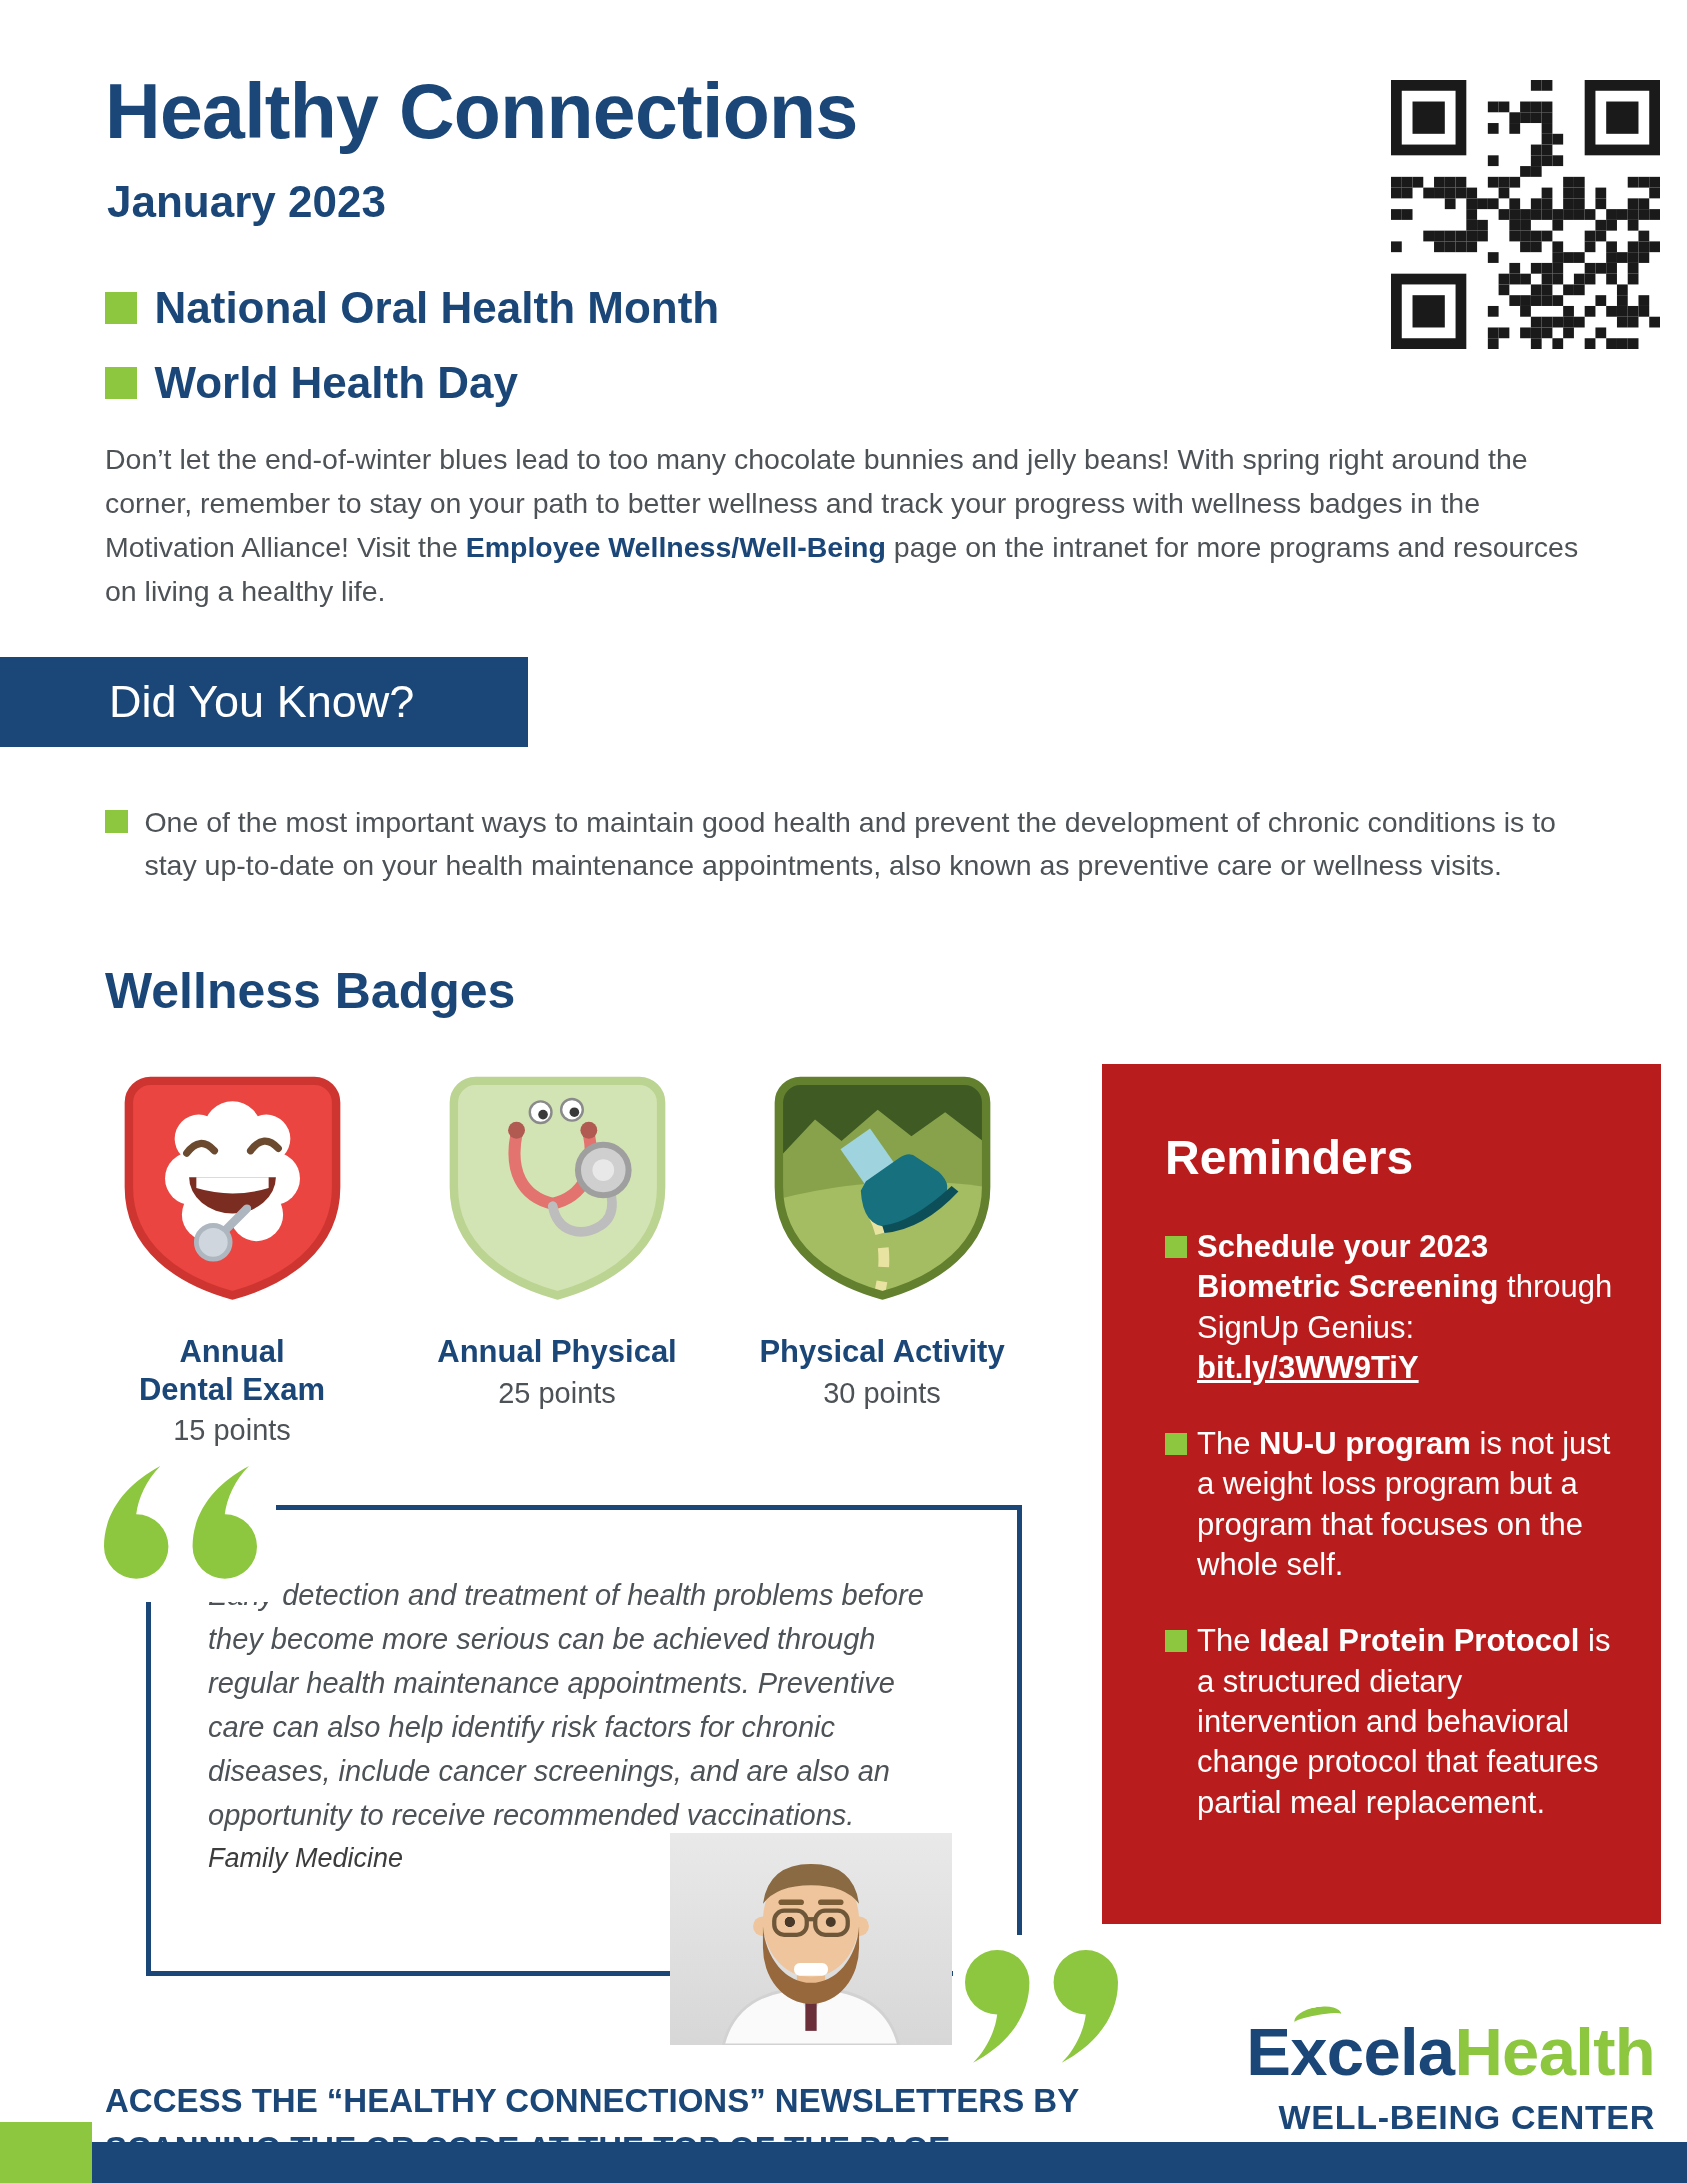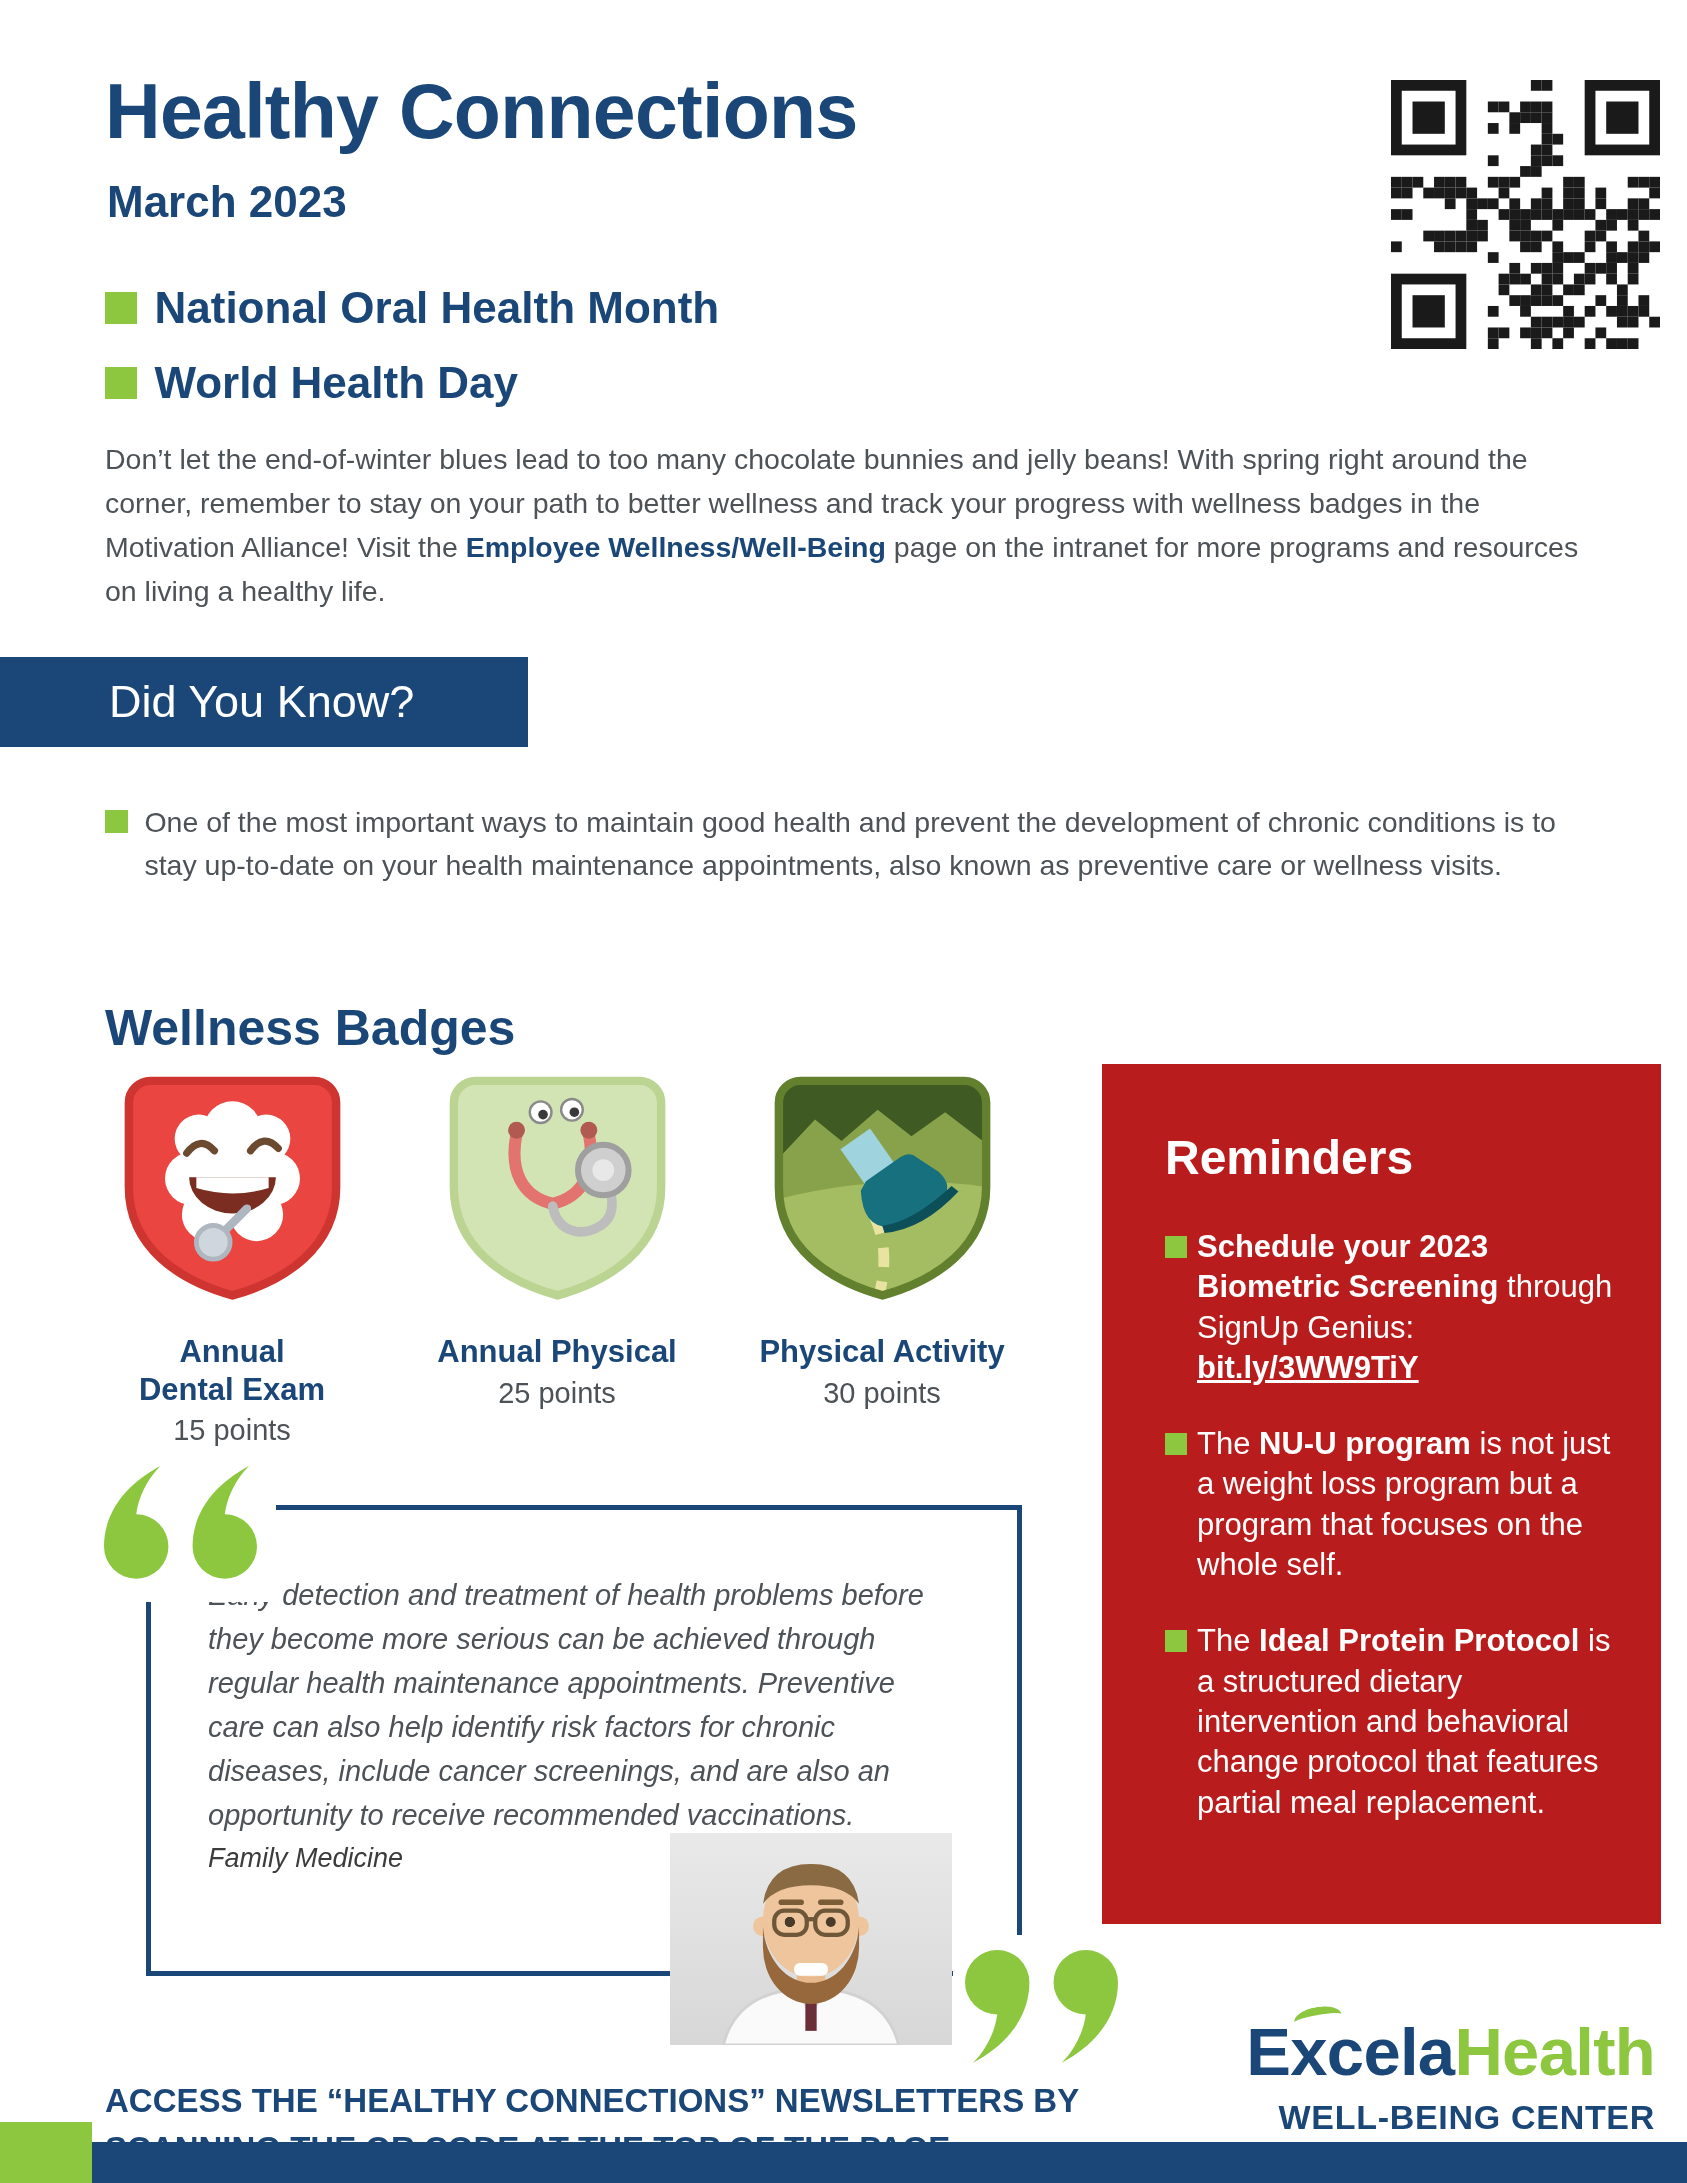--- a/index.html
+++ b/index.html
@@ -25,21 +25,21 @@
   .inline-link { color:#1a4678; font-weight:bold; text-decoration:none; }
 
   
   .banner  { position:absolute; left:0; top:657px; width:528px; height:90px;
              background:#1a4678; display:flex; align-items:center; padding-left:109px; }
   .banner span { color:#fff; font-size:45px; font-weight:normal; }
   .dyk-body { position:absolute; left:105px; top:801px; width:1452px; display:flex; gap:16px; }
   .dyk-body p { font-size:28.5px; line-height:1.5; color:#4d5257; }
 
   
-  .wb-heading { position:absolute; left:105px; top:999px; font-size:50px; font-weight:bold; color:#1a4678; }
+  .wb-heading { position:absolute; left:105px; top:962px; font-size:50px; font-weight:bold; color:#1a4678; }
   .badge   { position:absolute; top:1064px; width:292px; text-align:center; }
   .badge.b1 { left:86px; } .badge.b2 { left:411px; } .badge.b3 { left:736px; }
   .badge .shield { width:241px; height:241px; display:block; margin:0 auto; }
   .bname   { margin-top:28px; font-size:31px; font-weight:bold; color:#1a4678; line-height:1.22; white-space:pre-line; }
   .bpts    { margin-top:5.8px; font-size:29px; color:#4d5257; }
 
   
   .reminders { position:absolute; left:1102px; top:1064px; width:559px; height:860px;
                background:#b91c1c; padding:66px 41px 0 63px; }
   .reminders h2 { color:#fff; font-size:48px; font-weight:bold; margin-bottom:42px; }
@@ -73,21 +73,21 @@
   .logo-tagline { margin-top:10.2px; font-size:34px; font-weight:bold; color:#1a4678; letter-spacing:0.7px; }
   .bar-green { position:absolute; left:0; top:2122px; width:92px; height:61px; background:#8dc63f; }
   .bar-navy  { position:absolute; left:92px; top:2142px; width:1595px; height:41px; background:#1a4678; }
 </style>
 </head>
 <body>
 
 <div class="page">
 
   <h1 class="title">Healthy Connections</h1>
-  <div class="issue">March 2023</div>
+  <div class="issue">January 2023</div>
 
   <div class="qr">
     <svg id="qr-svg" viewBox="0 0 360 360" fill="#1a1a1a">
         <rect x="187.2" y="0.0" width="14.4" height="14.4"></rect>
         <rect x="201.6" y="0.0" width="14.4" height="14.4"></rect>
         <rect x="129.6" y="28.8" width="14.4" height="14.4"></rect>
         <rect x="144.0" y="28.8" width="14.4" height="14.4"></rect>
         <rect x="172.8" y="28.8" width="14.4" height="14.4"></rect>
         <rect x="187.2" y="28.8" width="14.4" height="14.4"></rect>
         <rect x="201.6" y="28.8" width="14.4" height="14.4"></rect>

